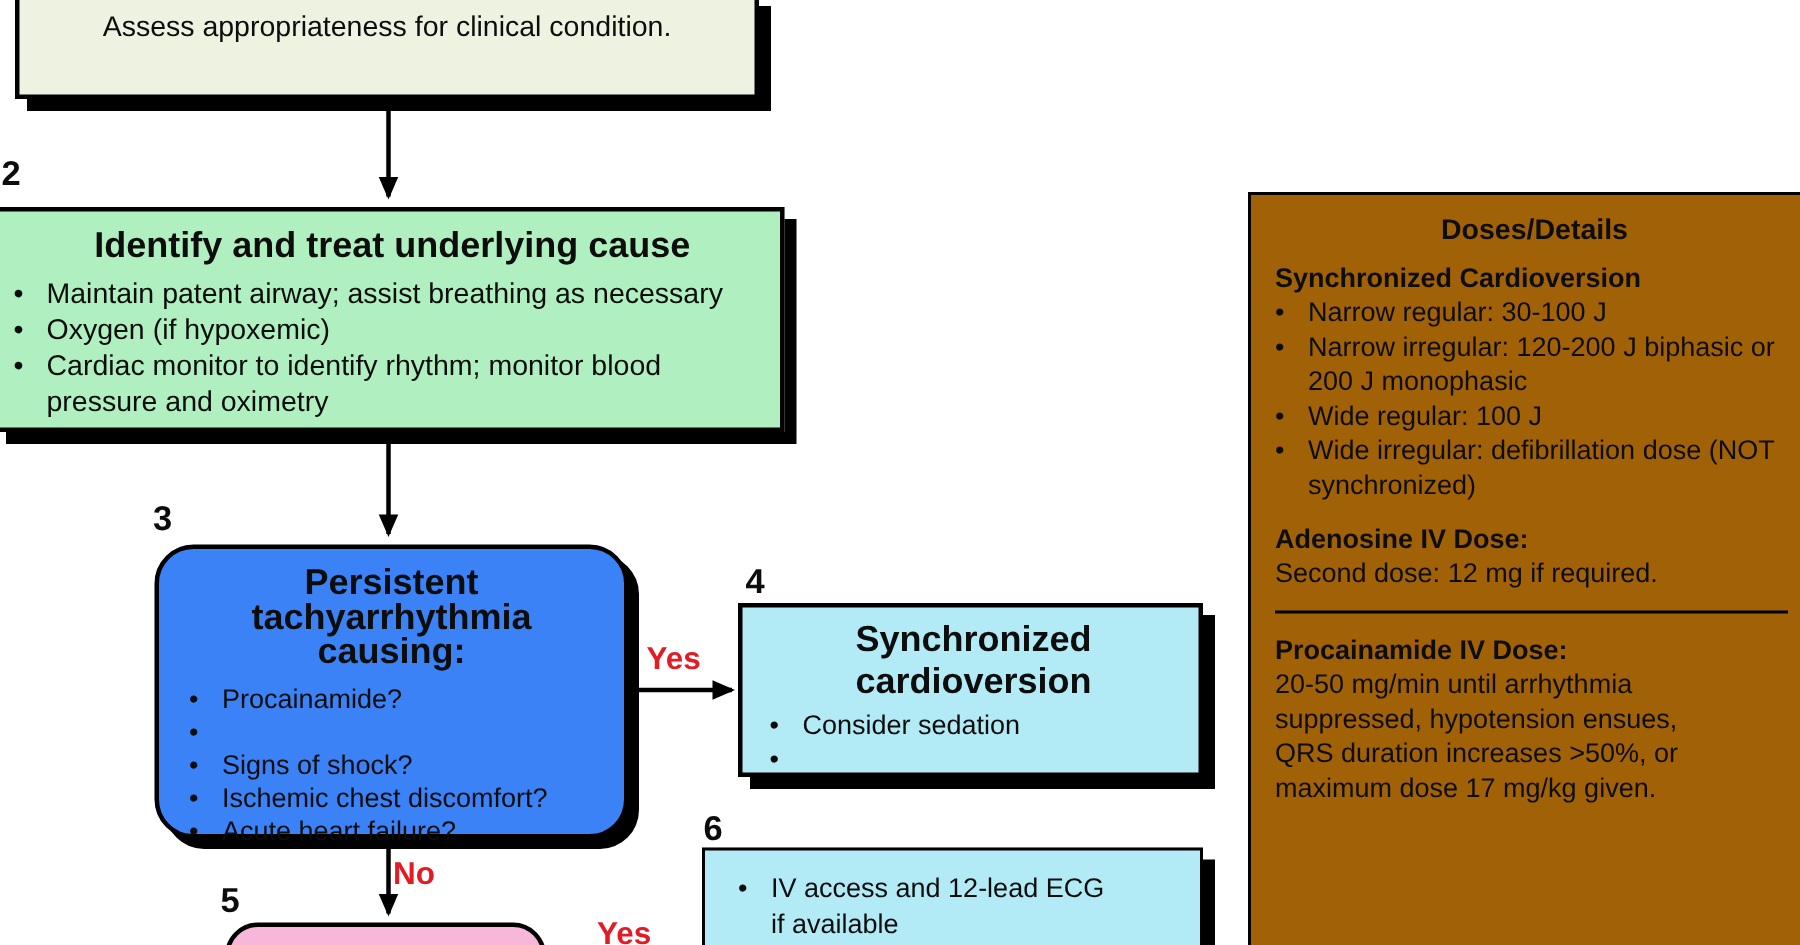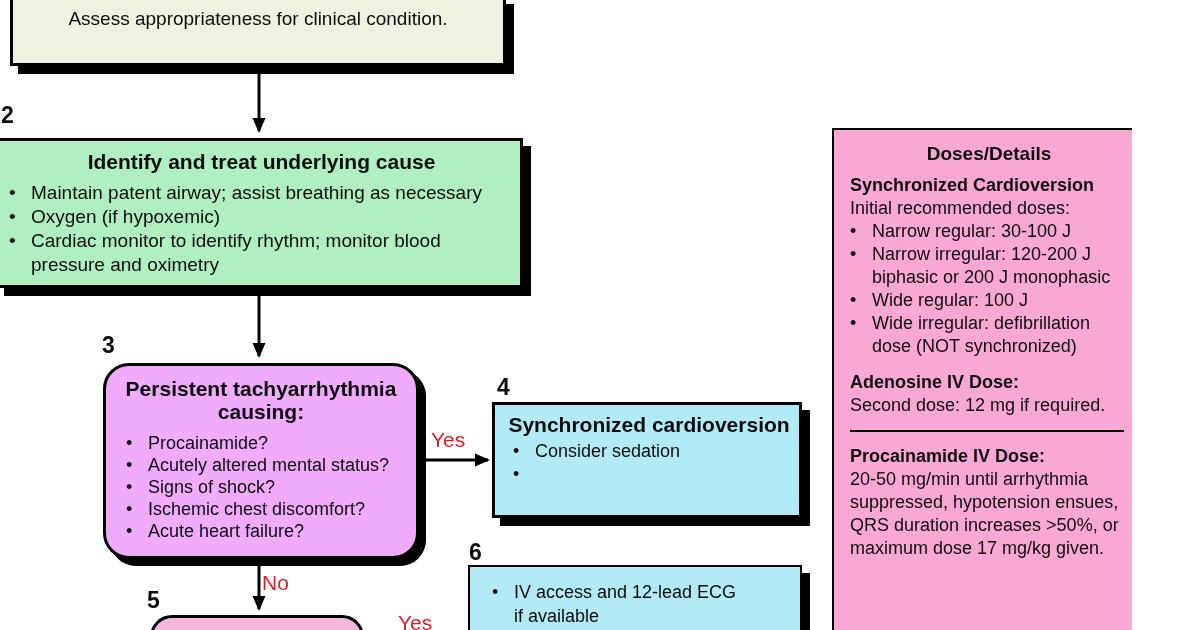--- a/index.html
+++ b/index.html
@@ -5,47 +5,47 @@
   html,body{margin:0;padding:0;}
   body{font-family:"Liberation Sans",sans-serif;color:#0d0d0d;background:#fff;}
   .stage{position:relative;width:1200px;height:630px;overflow:hidden;background:#ffffff;}
 
   .box{position:absolute;box-sizing:border-box;border:3px solid #000;}
   .shadow{box-shadow:8px 8px 0 #000;}
 
   .box1{left:10px;top:-4px;width:496px;height:70px;background:#edf3e0;text-align:center;
         font-size:19px;line-height:26px;padding-top:7px;}
   .box2{left:-4px;top:138px;width:527px;height:150px;background:#b0f0c0;padding:9px 6px 0 10px;}
-  .box3{left:103px;top:363px;width:316px;height:196px;background:#f0abfc;border-radius:26px;
+  .box3{left:103px;top:363px;width:316px;height:196px;background:#3b82f6;border-radius:26px;
         box-shadow:7px 7px 0 #000;padding:11px 6px 0 6px;}
   .box4{left:492px;top:402px;width:310px;height:116px;background:#b2eaf6;padding:8px 6px 0 10px;}
   .box5{left:150px;top:615px;width:214px;height:90px;background:#f8b6d8;border-radius:22px;
         padding-top:8px;text-align:center;}
   .box6{left:468px;top:565px;width:334px;height:115px;background:#b2eaf6;border-width:2px;padding:13px 0 0 22px;}
-  .panel{position:absolute;left:832px;top:128px;width:300px;height:502px;box-sizing:border-box;
-         background:#f9a8d4;border-top:2px solid #000;border-left:2px solid #000;
+  .panel{position:absolute;left:832px;top:128px;width:368px;height:502px;box-sizing:border-box;
+         background:#a16207;border-top:2px solid #000;border-left:2px solid #000;
          padding:12px 4px 0 16px;font-size:18px;line-height:23px;}
 
-  .bt{font-weight:bold;font-size:21px;text-align:center;}
+  .bt{font-weight:bold;font-size:24px;text-align:center;}
   .box2 .bt{margin-bottom:7px;}
   .box3 .bt{line-height:23px;margin-bottom:9px;}
   .box4 .bt{margin-bottom:3px;}
   .box5 .bt{margin:0 auto;}
 
   .bullets{font-size:19px;line-height:24px;}
   .box3 .bullets,.box4 .bullets,.box6 .bullets{font-size:18px;}
   .box3 .bullets{line-height:22px;padding-left:14px;}
   .box4 .bullets{line-height:23px;padding-left:8px;}
   .box6 .bullets{line-height:24px;}
   .brow{display:flex;}
   .dot{width:22px;flex:0 0 22px;text-align:left;}
   .box6 .btext{max-width:224px;}
 
   .num{position:absolute;font-weight:bold;font-size:23px;line-height:23px;}
-  .red{position:absolute;font-weight:normal;font-size:21px;color:#e31b23;line-height:21px;}
+  .red{position:absolute;font-weight:bold;font-size:21px;color:#e31b23;line-height:21px;}
 
   .arrows{position:absolute;left:0;top:0;width:1200px;height:630px;}
 
   .panel-title{font-weight:bold;font-size:19px;text-align:center;margin-bottom:9px;}
   .ph{font-weight:bold;}
   .pi{font-style:italic;font-weight:bold;max-width:310px;}
   .gap{margin-top:13px;}
   .panel .brow{max-width:348px;}
   .pline{max-width:348px;}
   .pbody{max-width:312px;}
@@ -102,21 +102,20 @@
 
   <div class="box box3">
     <div class="bt" style="max-width:290px;margin-left:auto;margin-right:auto;">Persistent tachyarrhythmia causing:</div>
     <div class="bullets">
       <div class="brow">
           <span class="dot">•</span>
           <span class="btext">Procainamide?</span>
         </div>
       <div class="brow">
           <span class="dot">•</span>
-          <span class="btext">Acutely altered mental status?</span>
         </div>
       <div class="brow">
           <span class="dot">•</span>
           <span class="btext">Signs of shock?</span>
         </div>
       <div class="brow">
           <span class="dot">•</span>
           <span class="btext">Ischemic chest discomfort?</span>
         </div>
       <div class="brow">
@@ -153,21 +152,20 @@
   </div>
 
   <div class="box box5">
     <div class="bt">Wide QRS?</div>
   </div>
 
   <div class="panel">
     <div class="panel-title">Doses/Details</div>
 
     <div class="ph">Synchronized Cardioversion</div>
-    <div class="pline">Initial recommended doses:</div>
     <div class="brow">
         <span class="dot">•</span>
         <span class="btext">Narrow regular: 30-100 J</span>
       </div>
     <div class="brow">
         <span class="dot">•</span>
         <span class="btext">Narrow irregular: 120-200 J biphasic or 200 J monophasic</span>
       </div>
     <div class="brow">
         <span class="dot">•</span>

